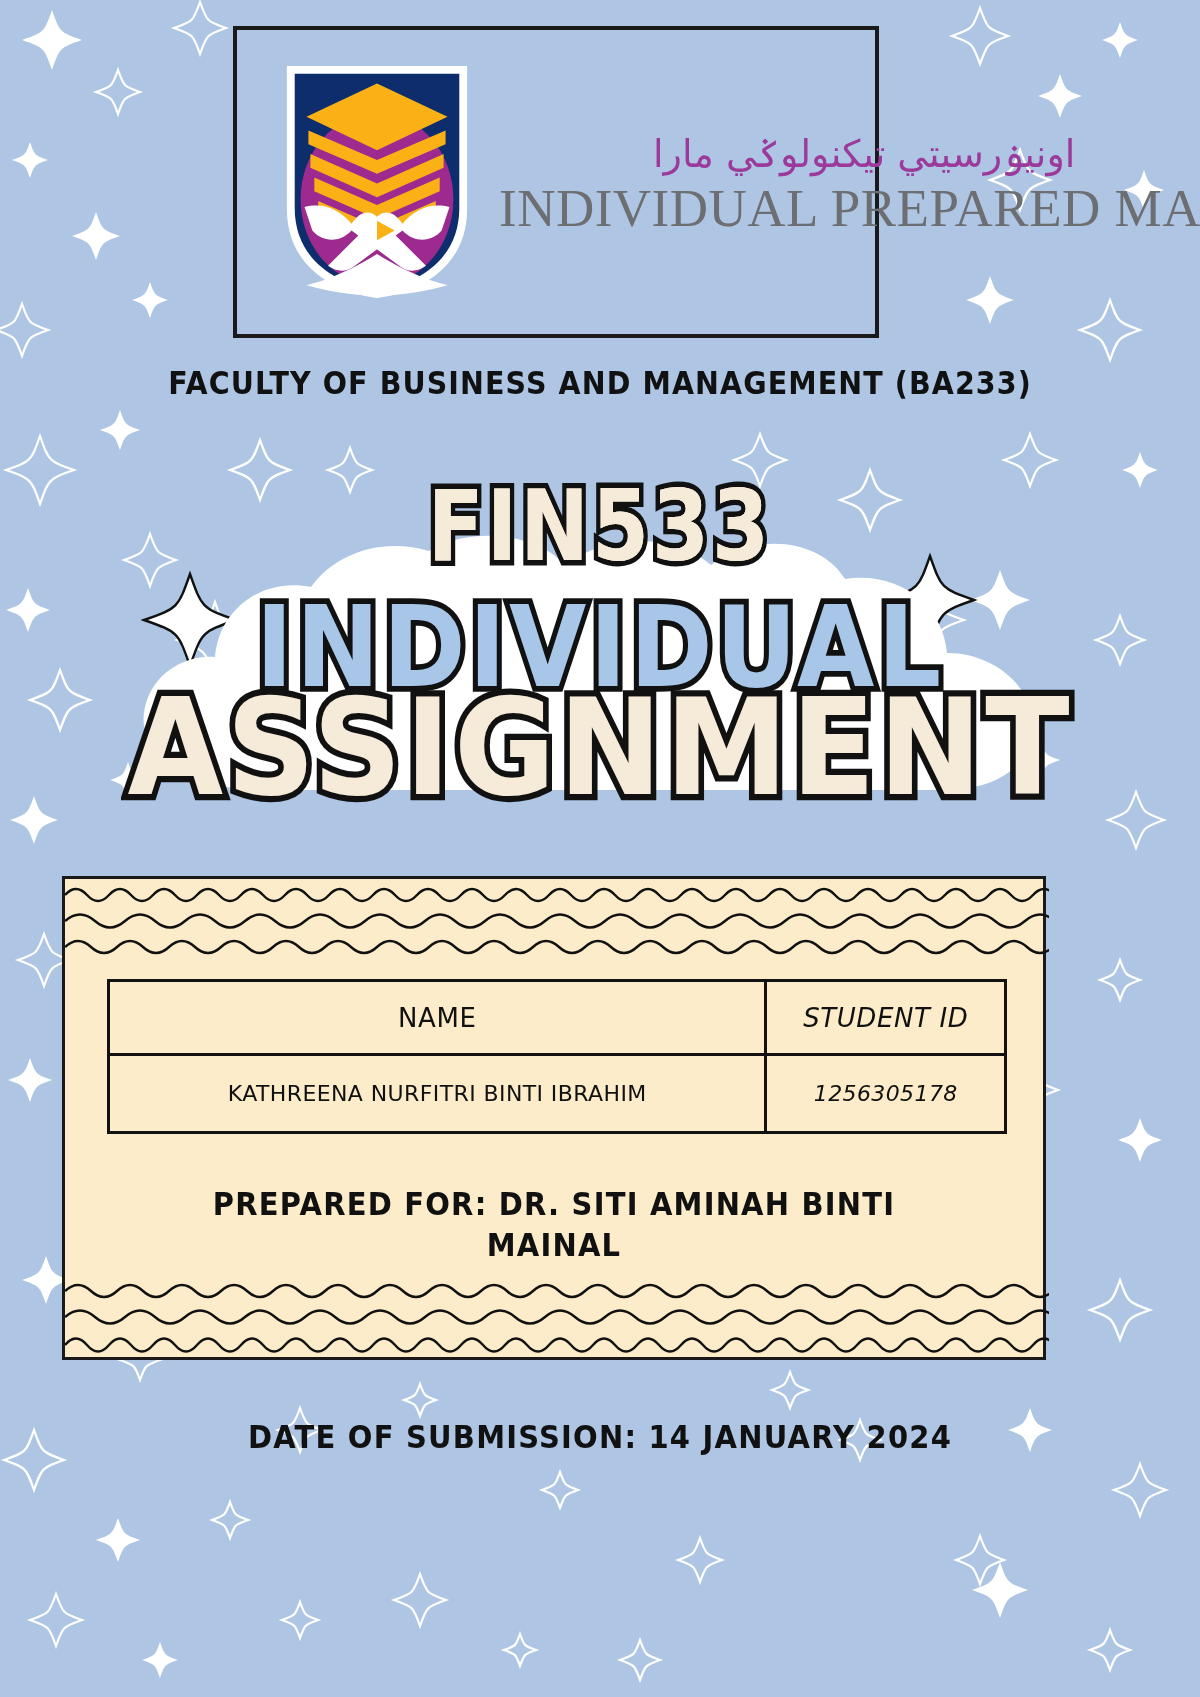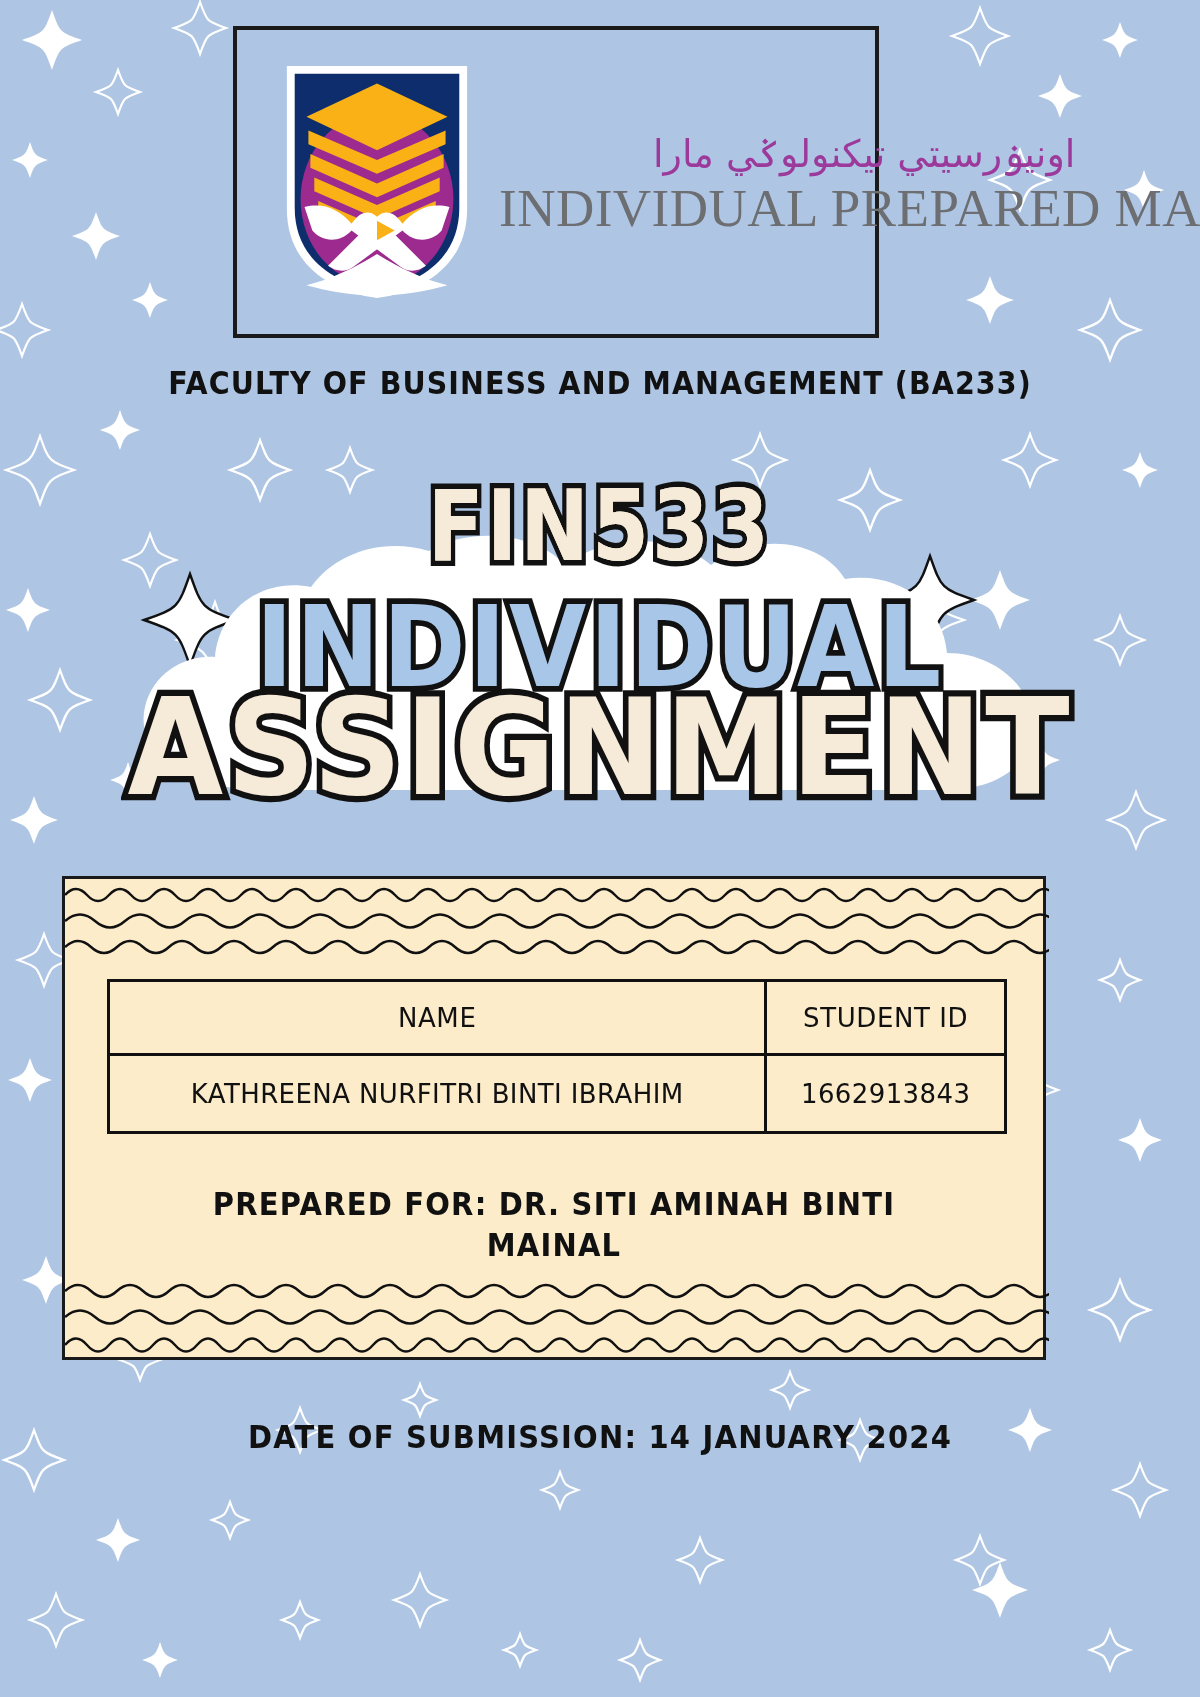--- a/index.html
+++ b/index.html
@@ -165,25 +165,25 @@
   }
   #info-table th {
     height: 74px;
     font-size: 26px;
     font-weight: normal;
     letter-spacing: 0.6px;
     transform: scaleY(1.0);
   }
   #info-table td {
     height: 78px;
-    font-size: 26px;
+    font-size: 22px;
     letter-spacing: 0.4px;
   }
   .col-name  { width: 660px; }
-  .col-id    { width: 240px; }
+  .col-id    { width: 240px; font-style: italic; }
 
   #prepared-for {
     position: absolute;
     left: 62px;
     top: 1188px;
     width: 984px;
     text-align: center;
     z-index: 4;
     font-family: "DejaVu Sans", sans-serif;
     font-weight: bold;
@@ -566,21 +566,21 @@
     <table id="info-table">
       <thead>
         <tr>
           <th class="col-name">NAME</th>
           <th class="col-id">STUDENT ID</th>
         </tr>
       </thead>
       <tbody>
         <tr>
           <td class="col-name">KATHREENA NURFITRI BINTI IBRAHIM</td>
-          <td class="col-id">1662913843</td>
+          <td class="col-id">1256305178</td>
         </tr>
       </tbody>
     </table>
 
     <svg class="wave-band wave-bot" viewBox="0 0 984 74" preserveAspectRatio="none">
         <path d="M 0 10 Q 13 -2 26 10 Q 39 22 52 10 Q 65 -2 78 10 Q 91 22 104 10 Q 117 -2 130 10 Q 143 22 156 10 Q 169 -2 182 10 Q 195 22 208 10 Q 221 -2 234 10 Q 247 22 260 10 Q 273 -2 286 10 Q 299 22 312 10 Q 325 -2 338 10 Q 351 22 364 10 Q 377 -2 390 10 Q 403 22 416 10 Q 429 -2 442 10 Q 455 22 468 10 Q 481 -2 494 10 Q 507 22 520 10 Q 533 -2 546 10 Q 559 22 572 10 Q 585 -2 598 10 Q 611 22 624 10 Q 637 -2 650 10 Q 663 22 676 10 Q 689 -2 702 10 Q 715 22 728 10 Q 741 -2 754 10 Q 767 22 780 10 Q 793 -2 806 10 Q 819 22 832 10 Q 845 -2 858 10 Q 871 22 884 10 Q 897 -2 910 10 Q 923 22 936 10 Q 949 -2 962 10 Q 975 22 988 10" fill="none" stroke="#111111" stroke-width="2.4"></path>
         <path d="M 0 36 Q 15 23 30 36 Q 45 49 60 36 Q 75 23 90 36 Q 105 49 120 36 Q 135 23 150 36 Q 165 49 180 36 Q 195 23 210 36 Q 225 49 240 36 Q 255 23 270 36 Q 285 49 300 36 Q 315 23 330 36 Q 345 49 360 36 Q 375 23 390 36 Q 405 49 420 36 Q 435 23 450 36 Q 465 49 480 36 Q 495 23 510 36 Q 525 49 540 36 Q 555 23 570 36 Q 585 49 600 36 Q 615 23 630 36 Q 645 49 660 36 Q 675 23 690 36 Q 705 49 720 36 Q 735 23 750 36 Q 765 49 780 36 Q 795 23 810 36 Q 825 49 840 36 Q 855 23 870 36 Q 885 49 900 36 Q 915 23 930 36 Q 945 49 960 36 Q 975 23 990 36 Q 1005 49 1020 36" fill="none" stroke="#111111" stroke-width="2.4"></path>
         <path d="M 0 64 Q 11 51 22 64 Q 33 77 44 64 Q 55 51 66 64 Q 77 77 88 64 Q 99 51 110 64 Q 121 77 132 64 Q 143 51 154 64 Q 165 77 176 64 Q 187 51 198 64 Q 209 77 220 64 Q 231 51 242 64 Q 253 77 264 64 Q 275 51 286 64 Q 297 77 308 64 Q 319 51 330 64 Q 341 77 352 64 Q 363 51 374 64 Q 385 77 396 64 Q 407 51 418 64 Q 429 77 440 64 Q 451 51 462 64 Q 473 77 484 64 Q 495 51 506 64 Q 517 77 528 64 Q 539 51 550 64 Q 561 77 572 64 Q 583 51 594 64 Q 605 77 616 64 Q 627 51 638 64 Q 649 77 660 64 Q 671 51 682 64 Q 693 77 704 64 Q 715 51 726 64 Q 737 77 748 64 Q 759 51 770 64 Q 781 77 792 64 Q 803 51 814 64 Q 825 77 836 64 Q 847 51 858 64 Q 869 77 880 64 Q 891 51 902 64 Q 913 77 924 64 Q 935 51 946 64 Q 957 77 968 64 Q 979 51 990 64 Q 1001 77 1012 64" fill="none" stroke="#111111" stroke-width="2.4"></path>
       </svg>
   </div>

